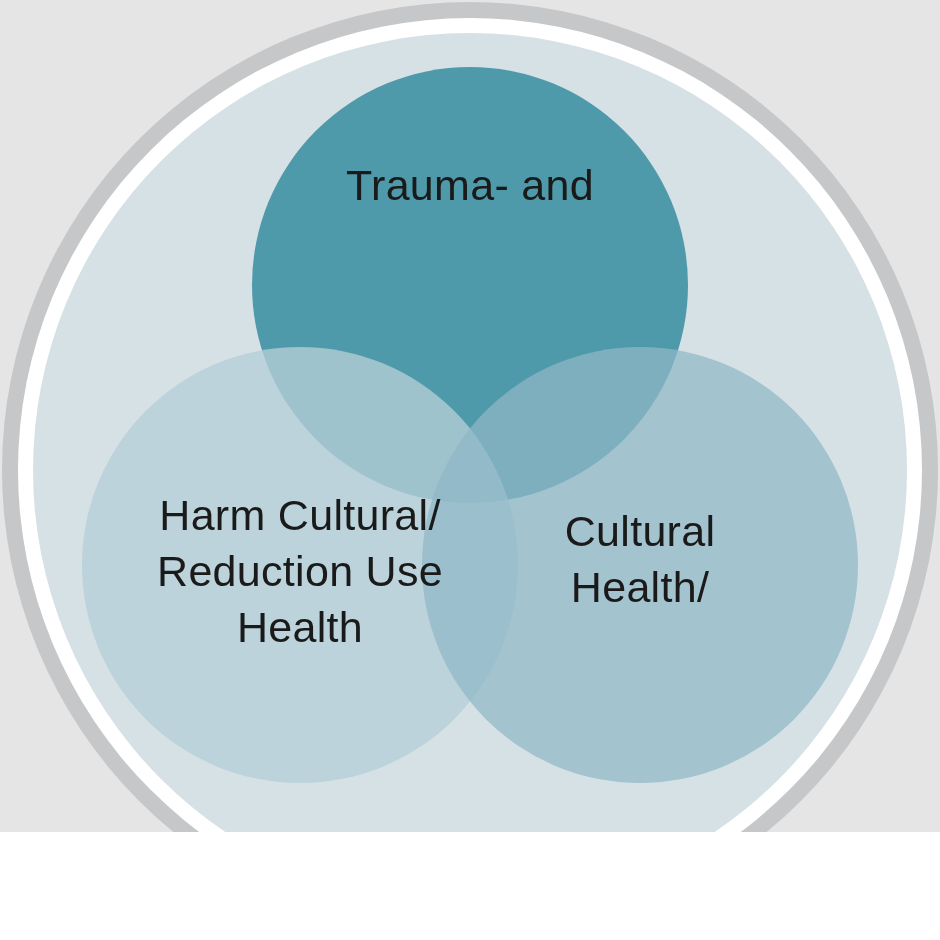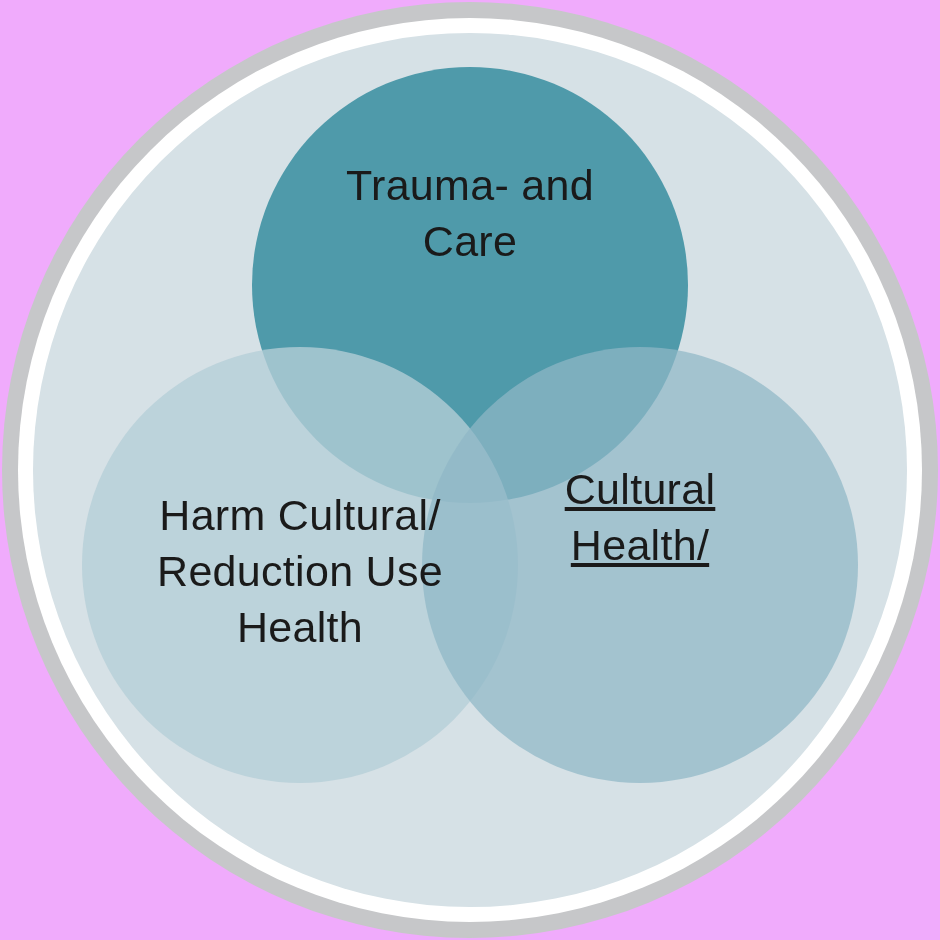--- a/index.html
+++ b/index.html
@@ -3,23 +3,23 @@
 <meta charset="utf-8">
 <style>
   html, body {
     margin: 0;
     padding: 0;
     background: #ffffff;
   }
   .stage {
     position: relative;
     width: 940px;
-    height: 940px;
+    height: 832px;
     overflow: hidden;
-    background: #f0abfc;
+    background: #e5e5e5;
     font-family: "Liberation Sans", sans-serif;
   }
   .venn-svg {
     position: absolute;
     left: 0;
     top: 0;
     width: 940px;
     height: 940px;
     display: block;
   }
@@ -29,21 +29,21 @@
     text-align: center;
     color: #1a1a1a;
     font-size: 43px;
     line-height: 56px;
     letter-spacing: 0.3px;
     white-space: nowrap;
     font-weight: 400;
   }
   .label-top   { left: 470px; top: 157px; }
   .label-left  { left: 300px; top: 487px; }
-  .label-right { left: 640px; top: 461px; text-decoration: underline; }
+  .label-right { left: 640px; top: 503px; }
   .label-line { display: block; }
 </style>
 </head>
 <body>
 
 <div class="stage">
 
   <svg class="venn-svg" viewBox="0 0 940 940" aria-hidden="true">
 
     <circle cx="470" cy="470" r="468" fill="#c6c7c9"></circle>
@@ -54,21 +54,20 @@
 
     <circle cx="470" cy="285" r="218" fill="#4f9aaa"></circle>
 
     <circle cx="300" cy="565" r="218" fill-opacity="0.78" fill="#b5ced7"></circle>
 
     <circle cx="640" cy="565" r="218" fill-opacity="0.72" fill="#8fb7c6"></circle>
   </svg>
 
   <div class="circle-label label-top">
     <span class="label-line">Trauma- and</span>
-    <span class="label-line">Care</span>
   </div>
 
   <div class="circle-label label-left">
     <span class="label-line">Harm Cultural/</span>
     <span class="label-line">Reduction Use</span>
     <span class="label-line">Health</span>
   </div>
 
   <div class="circle-label label-right">
     <span class="label-line">Cultural</span>

